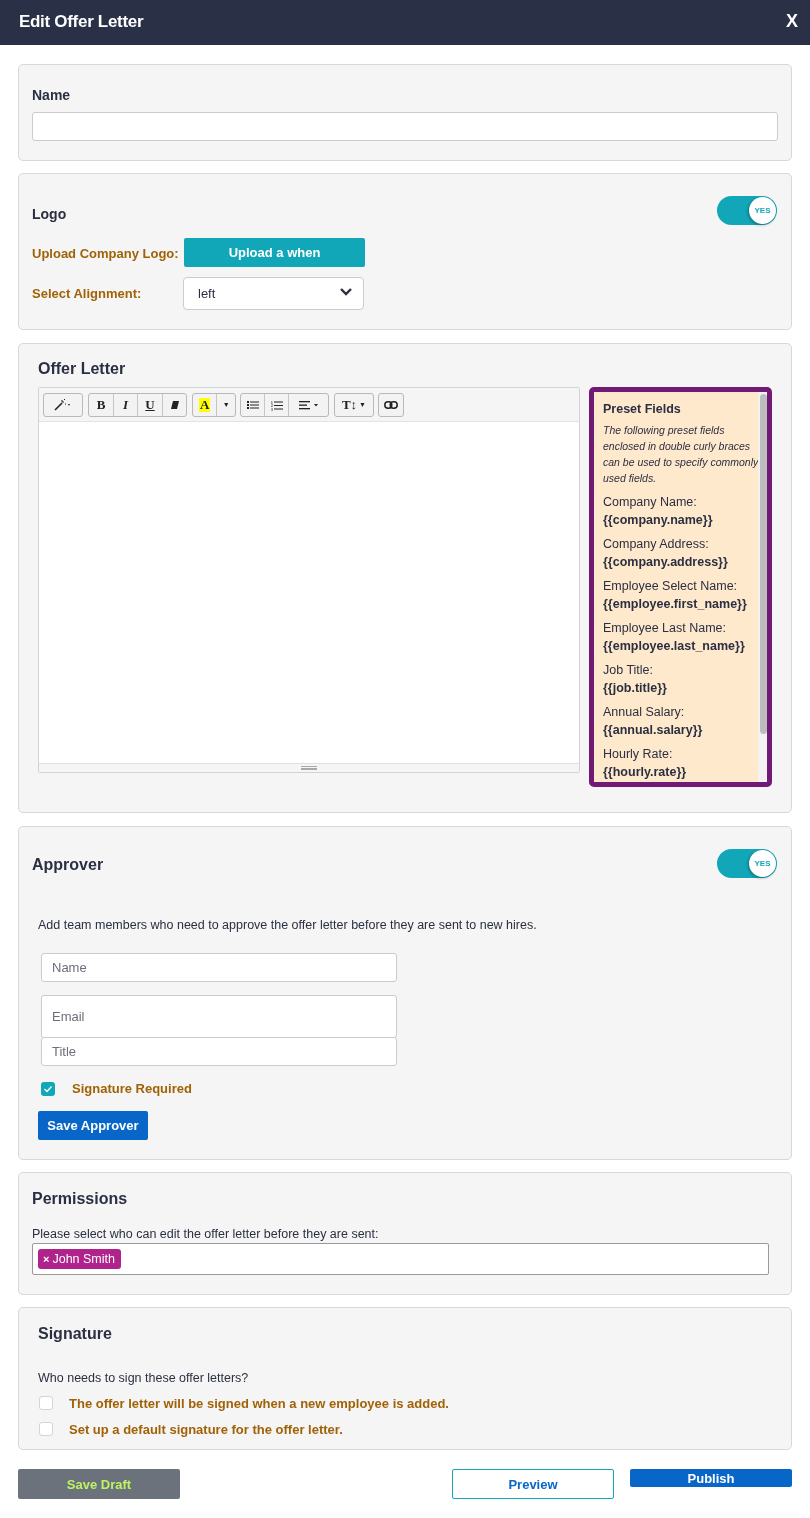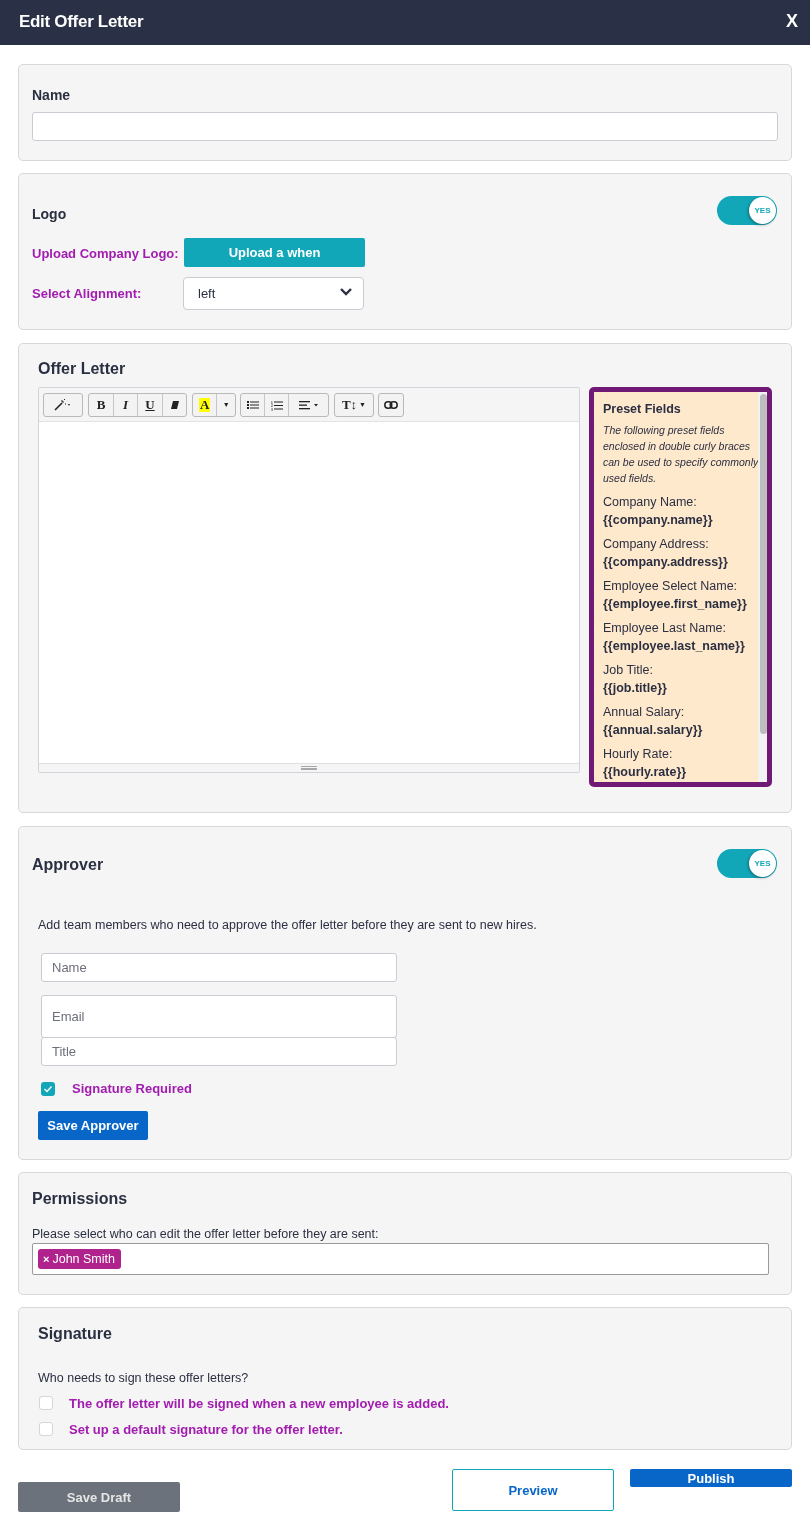--- a/index.html
+++ b/index.html
@@ -9,29 +9,29 @@
   .header { position: absolute; left: 0; top: 0; width: 810px; height: 45px; background: #2a3046; color: #fff; }
   .header .title { position: absolute; left: 19px; top: 12px; font-size: 17px; font-weight: bold; letter-spacing: -0.3px; }
   .header .close { position: absolute; right: 12px; top: 11px; font-size: 18px; font-weight: bold; cursor: pointer; }
 
   .panel { position: absolute; left: 18px; width: 774px; background: #f5f5f5; border: 1px solid #d8d8d8; border-radius: 5px; }
   .panel-title { position: absolute; font-weight: bold; color: #2b2f42; }
 
   .input { position: absolute; background: #fff; border: 1px solid #c9ccd3; border-radius: 3px; font-size: 13px; color: #555; padding: 0 10px; display: flex; align-items: center; }
   .input.placeholder { color: #6b6f7a; }
 
-  .label { position: absolute; font-size: 13px; font-weight: bold; color: #a21caf; }
+  .label { position: absolute; font-size: 13px; font-weight: bold; color: #a16207; }
 
   .toggle { position: absolute; width: 60px; height: 29px; background: #12a7b8; border-radius: 15px; cursor: pointer; }
   .toggle .knob { position: absolute; right: 1px; top: 1px; width: 27px; height: 27px; background: #fff; border-radius: 50%; box-shadow: -1px 1px 3px rgba(0,0,0,0.35); font-size: 8px; font-weight: bold; color: #12a7b8; display: flex; align-items: center; justify-content: center; }
 
   .btn { position: absolute; display: flex; align-items: center; justify-content: center; font-weight: bold; font-size: 13px; cursor: pointer; border-radius: 2px; }
   .btn-teal { background: #12a7b8; color: #fff; }
   .btn-blue { background: #0766c8; color: #fff; }
-  .btn-gray { background: #6c727b; color: #e5e5e5; margin-top: 13px; }
+  .btn-gray { background: #6c727b; color: #bef264; }
   .btn-outline { background: #fff; color: #0766c8; border: 1px solid #12a7b8; }
 
   .select { position: absolute; background: #fff; border: 1px solid #c9ccd3; border-radius: 4px; font-size: 13px; color: #2b2f42; padding-left: 14px; display: flex; align-items: center; cursor: pointer; }
   .select .chev { position: absolute; right: 10px; top: 7px; width: 14px; height: 14px; }
 
   .editor { position: absolute; left: 38px; top: 387px; width: 542px; height: 386px; border: 1px solid #cfd3da; border-radius: 2px; background: #fff; }
   .editor .toolbar { position: absolute; left: 0; top: 0; width: 540px; height: 34px; background: #f5f5f5; border-bottom: 1px solid #e3e3e3; }
   .tb-group { position: absolute; top: 5px; height: 24px; display: flex; border: 1px solid #b9b9b9; border-radius: 3px; background: #f3f3f3; overflow: hidden; }
   .tb-btn { height: 22px; display: flex; align-items: center; justify-content: center; border-right: 1px solid #c6c6c6; font-size: 13px; color: #222; cursor: pointer; font-family: "Liberation Serif", serif; font-weight: bold; }
   .tb-btn:last-child { border-right: none; }
@@ -243,14 +243,14 @@
 <div class="panel" style="top:1307px;height:143px;">
   <div class="panel-title" style="left:19px;top:17px;font-size:16px;">Signature</div>
   <div class="text" style="left:19px;top:63px;">Who needs to sign these offer letters?</div>
   <div class="check off" style="left:20px;top:88px;"></div>
   <div class="label" style="left:50px;top:88px;">The offer letter will be signed when a new employee is added.</div>
   <div class="check off" style="left:20px;top:114px;"></div>
   <div class="label" style="left:50px;top:114px;">Set up a default signature for the offer letter.</div>
 </div>
 
 <div class="btn btn-gray" style="left:18px;top:1469px;width:162px;height:30px;">Save Draft</div>
-<div class="btn btn-outline" style="left:452px;top:1469px;width:162px;height:42px;">Preview</div>
+<div class="btn btn-outline" style="left:452px;top:1469px;width:162px;height:30px;">Preview</div>
 <div class="btn btn-blue" style="left:630px;top:1469px;width:162px;height:18px;">Publish</div>
 
 </body></html>

